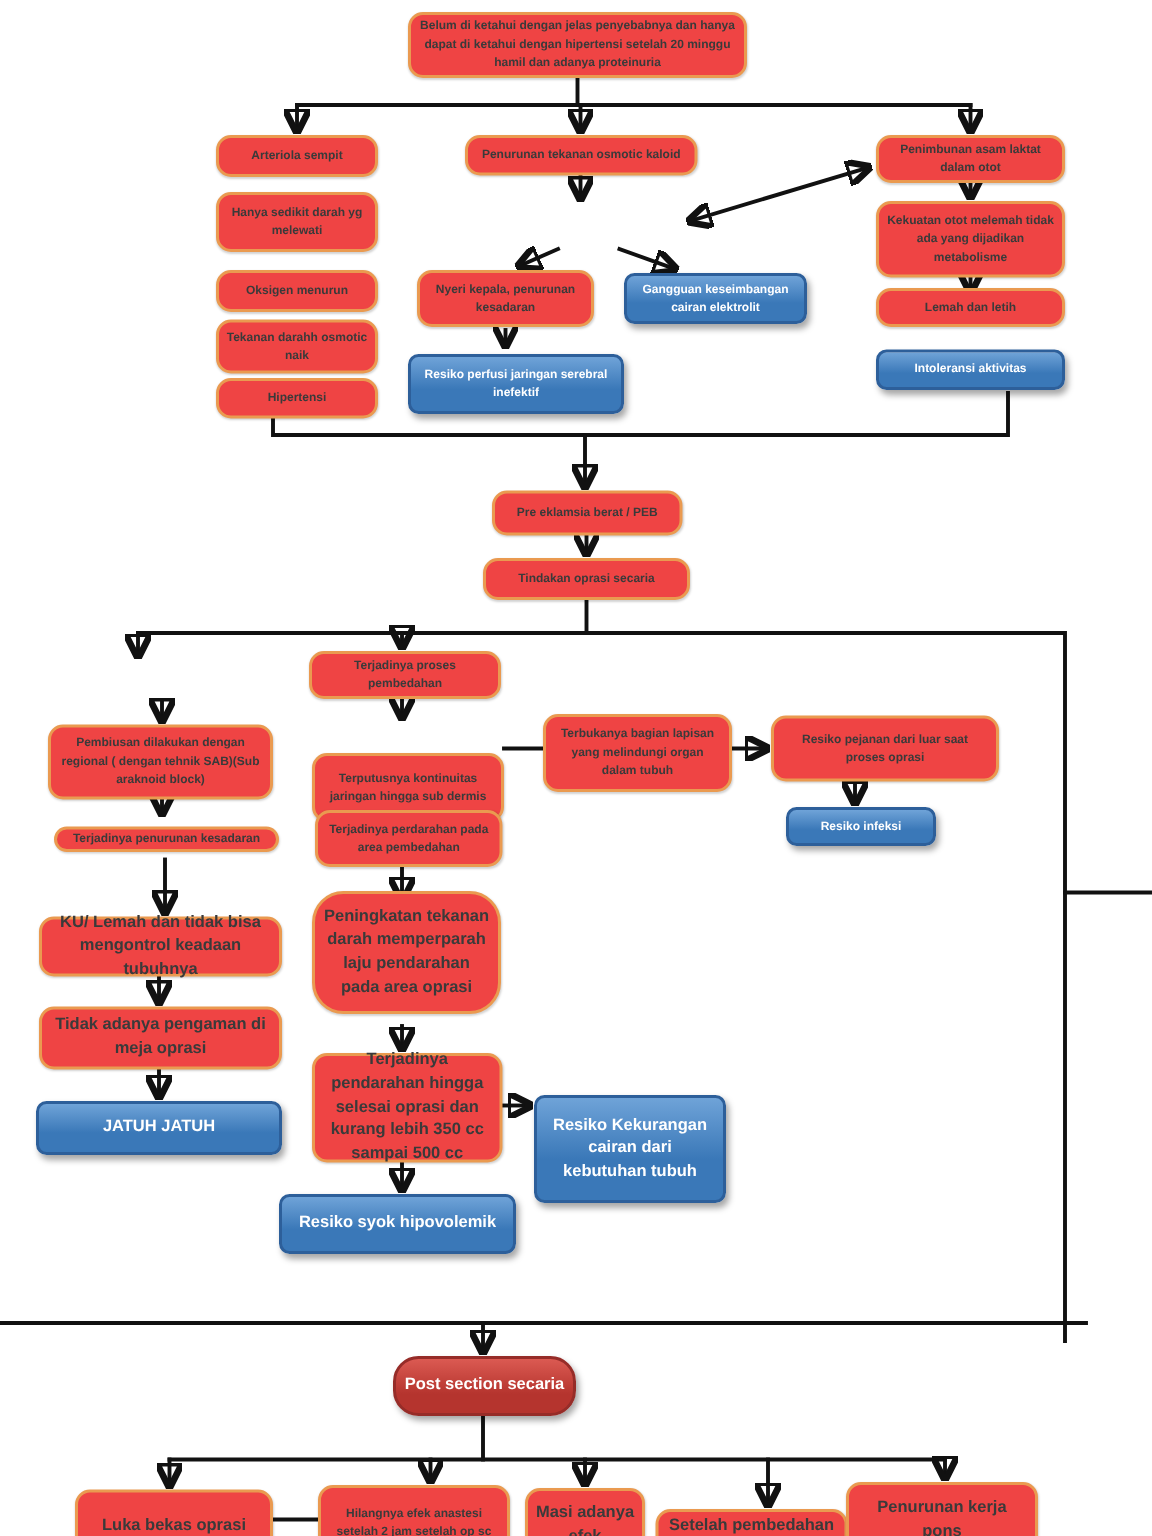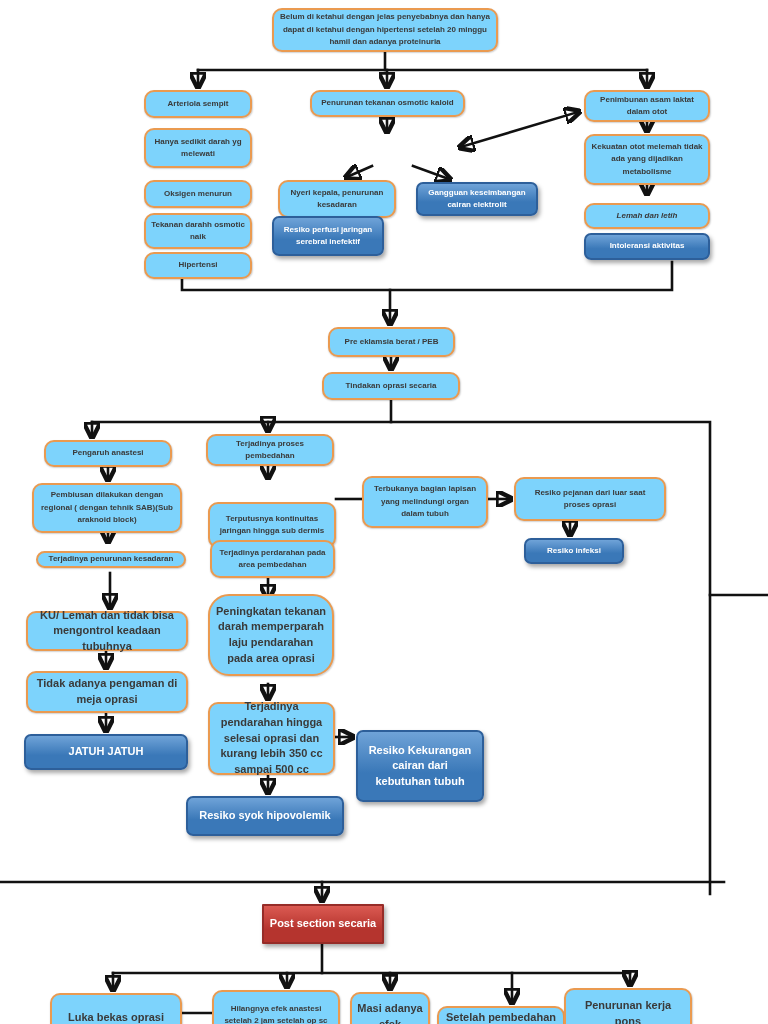--- a/index.html
+++ b/index.html
@@ -2,27 +2,27 @@
 <html style="--process-border: #EA9A50; --risk-fill: #3A78B8; --risk-fill-light: #6FA3D8; --risk-border: #2D5F9A; --post-fill: #B5342E; --arrow: #111111;"><head>
 <meta charset="utf-8">
 <style>
   html,body{margin:0;padding:0;background:#ffffff;}
   .canvas{position:relative;width:768px;height:1024px;background:#fff;overflow:hidden;
           font-family:"Liberation Sans",sans-serif;}
   svg.wires{position:absolute;left:0;top:0;width:768px;height:1024px;z-index:1;}
   svg.wires path{stroke:var(--arrow,#111);stroke-width:2.6;fill:none;stroke-linecap:square;}
   .node{position:absolute;z-index:2;box-sizing:border-box;display:flex;align-items:center;
         justify-content:center;text-align:center;padding:2px 5px;font-weight:bold;}
-  .proc{background:#7dd3fc;border:2px solid var(--process-border,#EA9A50);border-radius:10px;
+  .proc{background:#ef4444;border:2px solid var(--process-border,#EA9A50);border-radius:10px;
         color:#3a3a3a;box-shadow:0.5px 1px 1.5px rgba(0,0,0,0.18);}
   .risk{background:linear-gradient(180deg,var(--risk-fill-light,#6FA3D8) 0%,var(--risk-fill,#3A78B8) 60%);
         border:2px solid var(--risk-border,#2D5F9A);border-radius:7px;color:#fff;
         box-shadow:2px 3px 4px rgba(0,0,0,0.35);}
   .post{background:linear-gradient(180deg,#DB5A52 0%,var(--post-fill,#B5342E) 65%);
-        border:2px solid #962C28;border-radius:1px;color:#fff;
+        border:2px solid #962C28;border-radius:17px;color:#fff;
         box-shadow:2px 3px 4px rgba(0,0,0,0.35);}
   .sm{font-size:8px;line-height:1.55;}
   .md{font-size:11px;line-height:1.42;}
 </style>
 </head>
 <body>
 
 <div class="canvas">
 
   <svg class="wires" viewBox="0 0 768 1024">
@@ -83,31 +83,30 @@
 
   <div class="node proc sm" style="left:144px;top:90px;width:108px;height:28px;">Arteriola sempit</div>
   <div class="node proc sm" style="left:144px;top:128px;width:108px;height:40px;">Hanya sedikit darah yg melewati</div>
   <div class="node proc sm" style="left:144px;top:180px;width:108px;height:28px;">Oksigen menurun</div>
   <div class="node proc sm" style="left:144px;top:213px;width:108px;height:36px;">Tekanan darahh osmotic naik</div>
   <div class="node proc sm" style="left:144px;top:252px;width:108px;height:27px;">Hipertensi</div>
 
   <div class="node proc sm" style="left:310px;top:90px;width:155px;height:27px;">Penurunan tekanan osmotic kaloid</div>
   <div class="node proc sm" style="left:278px;top:180px;width:118px;height:38px;">Nyeri kepala, penurunan kesadaran</div>
   <div class="node risk sm" style="left:416px;top:182px;width:122px;height:34px;">Gangguan keseimbangan cairan elektrolit</div>
-  <div class="node risk sm" style="left:272px;top:216px;width:112px;height:40px;">Resiko perfusi jaringan serebral inefektif</div>
+  <div class="node risk sm" style="left:272px;top:236px;width:144px;height:40px;">Resiko perfusi jaringan serebral inefektif</div>
 
   <div class="node proc sm" style="left:584px;top:90px;width:126px;height:32px;">Penimbunan asam laktat dalam otot</div>
   <div class="node proc sm" style="left:584px;top:134px;width:126px;height:51px;">Kekuatan otot melemah tidak ada yang dijadikan metabolisme</div>
-  <div class="node proc sm" style="left:584px;top:203px;width:126px;height:26px;font-style:italic;">Lemah dan letih</div>
+  <div class="node proc sm" style="left:584px;top:192px;width:126px;height:26px;">Lemah dan letih</div>
   <div class="node risk sm" style="left:584px;top:233px;width:126px;height:27px;">Intoleransi aktivitas</div>
 
   <div class="node proc sm" style="left:328px;top:327px;width:127px;height:30px;">Pre eklamsia berat / PEB</div>
   <div class="node proc sm" style="left:322px;top:372px;width:138px;height:28px;">Tindakan oprasi secaria</div>
 
-  <div class="node proc sm" style="left:44px;top:440px;width:128px;height:27px;">Pengaruh anastesi</div>
   <div class="node proc sm" style="left:32px;top:483px;width:150px;height:50px;">Pembiusan dilakukan dengan regional ( dengan tehnik SAB)(Sub araknoid block)</div>
   <div class="node proc sm" style="left:36px;top:551px;width:150px;height:17px;">Terjadinya penurunan kesadaran</div>
   <div class="node proc md" style="left:26px;top:611px;width:162px;height:40px;">KU/ Lemah dan tidak bisa mengontrol keadaan tubuhnya</div>
   <div class="node proc md" style="left:26px;top:671px;width:162px;height:42px;">Tidak adanya pengaman di meja oprasi</div>
   <div class="node risk md" style="left:24px;top:734px;width:164px;height:36px;">JATUH JATUH</div>
 
   <div class="node proc sm" style="left:206px;top:434px;width:128px;height:32px;">Terjadinya proses pembedahan</div>
   <div class="node proc sm" style="left:208px;top:502px;width:128px;height:46px;">Terputusnya kontinuitas jaringan hingga sub dermis</div>
   <div class="node proc sm" style="left:210px;top:540px;width:125px;height:38px;">Terjadinya perdarahan pada area pembedahan</div>
   <div class="node proc md" style="left:208px;top:594px;width:126px;height:82px;border-radius:21px;">Peningkatan tekanan darah memperparah laju pendarahan pada area oprasi</div>

